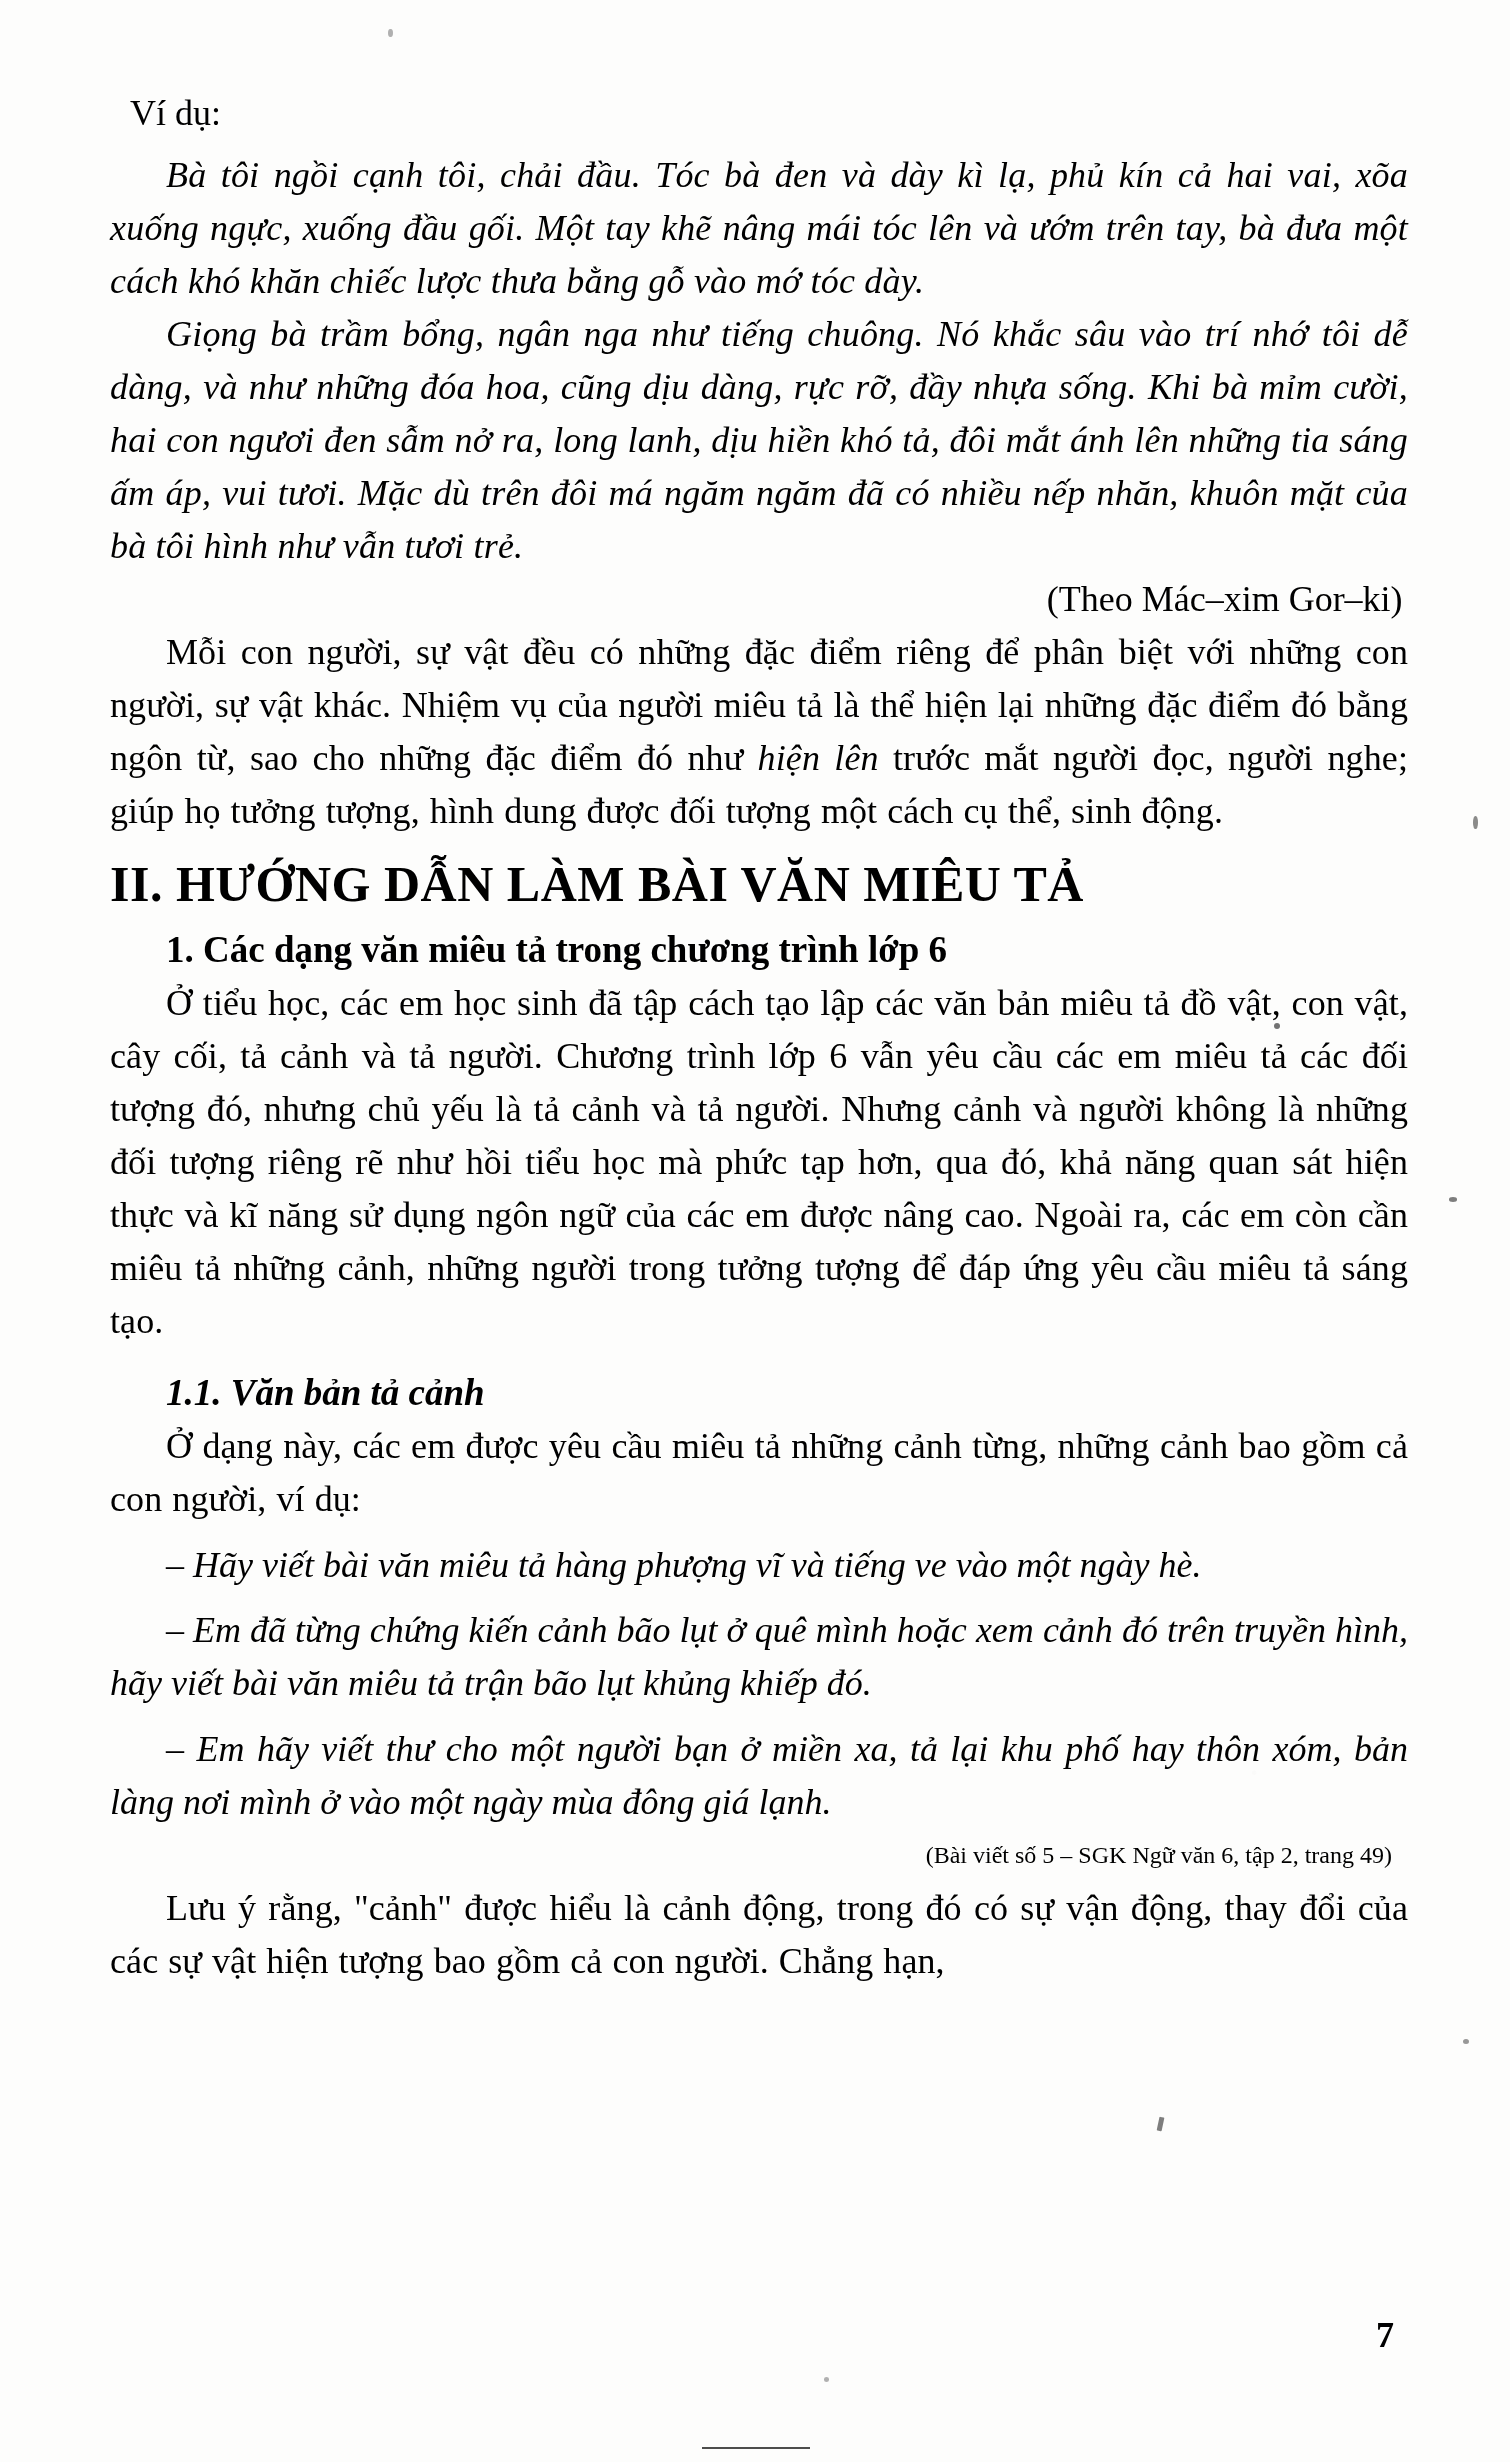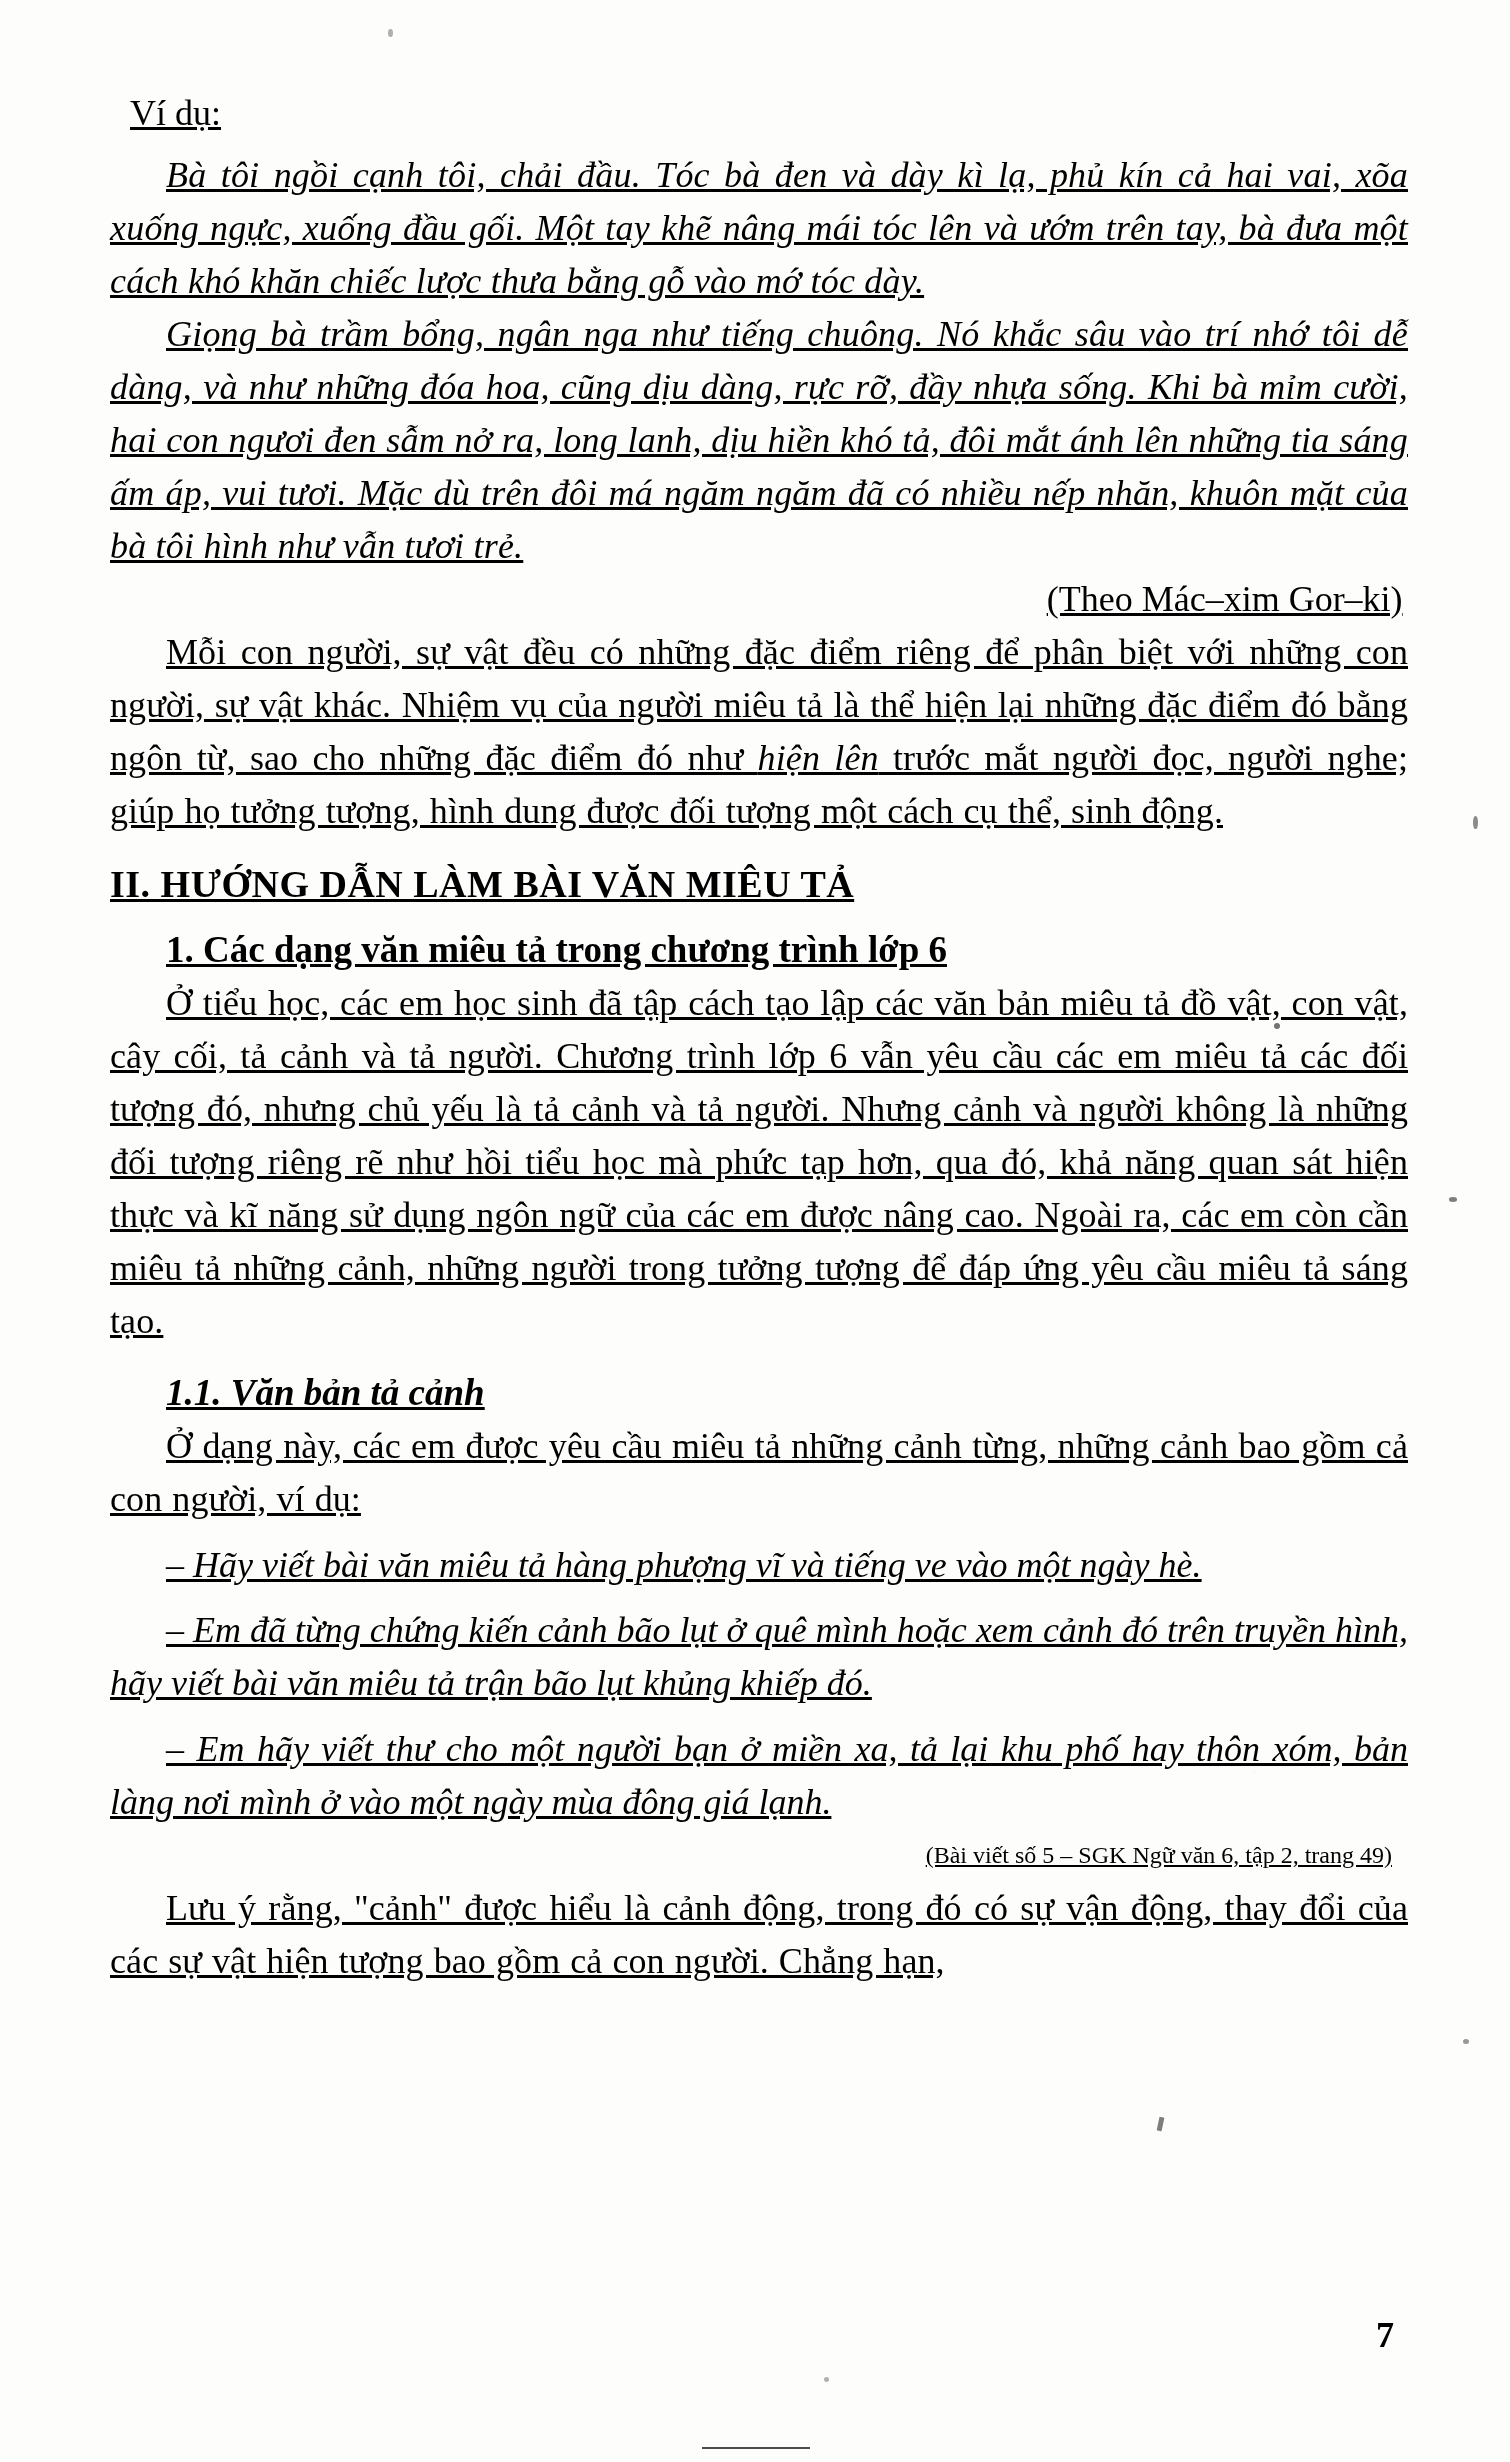--- a/index.html
+++ b/index.html
@@ -29,21 +29,20 @@
 
   .content {
     position: absolute;
     left: 110px;
     top: 87px;
     width: 1298px;
   }
 
   p, h2, h3, h4 {
     margin: 0;
-    text-decoration: underline;
   }
 
   .body-text {
     font-size: 36px;
     line-height: 53px;
     text-align: justify;
     text-justify: inter-word;
     letter-spacing: 0.1px;
     word-spacing: 0.9px;
   }
@@ -74,21 +73,21 @@
   }
 
   .attribution-center {
     font-size: 24px;
     line-height: 53px;
     text-align: right;
     padding-right: 16px;
   }
 
   h2.heading-main {
-    font-size: 38px;
+    font-size: 50px;
     line-height: 56px;
     font-weight: bold;
     letter-spacing: 0.5px;
     margin-top: 9px;
   }
 
   h3.heading-sub {
     font-size: 37px;
     line-height: 54px;
     font-weight: bold;

